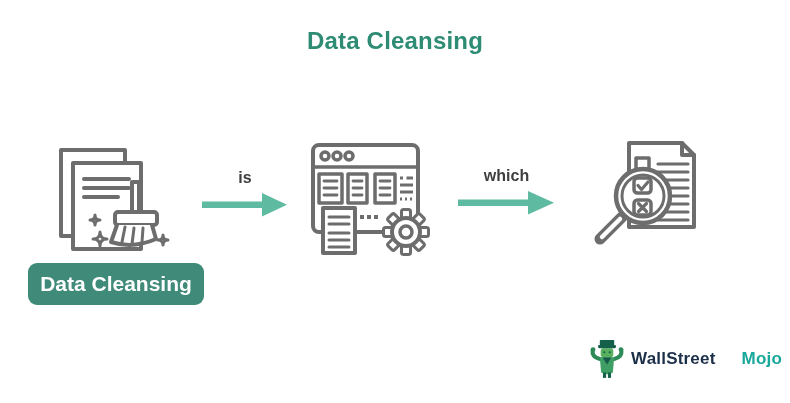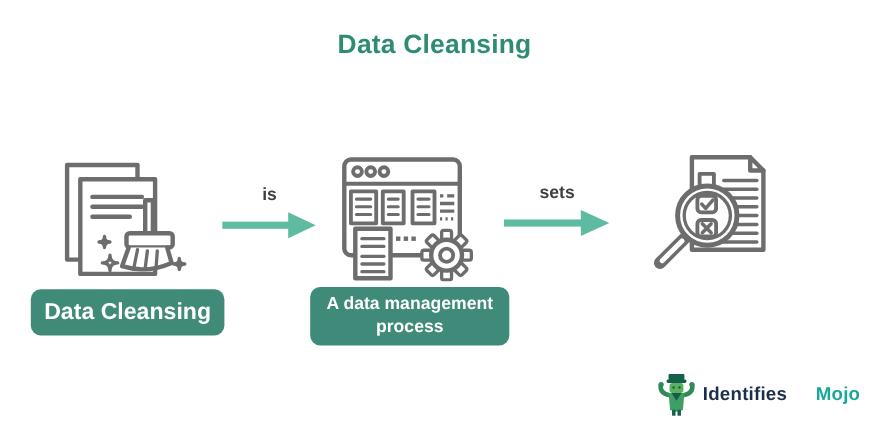--- a/index.html
+++ b/index.html
@@ -130,21 +130,21 @@
           <rect x="-4.5" y="-22.5" width="9" height="10" rx="2" transform="rotate(270)"></rect>
           <rect x="-4.5" y="-22.5" width="9" height="10" rx="2" transform="rotate(315)"></rect>
         </g>
         <circle r="14" fill="#fff" stroke-width="4"></circle>
         <circle r="6" stroke-width="3.5"></circle>
       </g>
     </g>
   </svg>
 
   <div id="connector2" class="connector">
-    <div class="connector-label">sets</div>
+    <div class="connector-label">which</div>
     <svg class="arrow-svg" width="97" height="27" viewBox="0 0 97 27">
       <rect x="0" y="10.5" width="72" height="6.5" fill="currentColor"></rect>
       <polygon points="70,2 96,13.8 70,25.5" fill="currentColor"></polygon>
     </svg>
   </div>
 
   <svg id="icon3" class="icon" width="112" height="112" viewBox="0 0 112 112">
     <g fill="none" stroke="currentColor" stroke-width="4" stroke-linecap="round" stroke-linejoin="round">
       <path d="M96,3 H43 V87 H108 V15"></path>
       <path d="M96,3 V15 H108 Z"></path>
@@ -164,34 +164,33 @@
       <circle cx="57" cy="56" r="27" fill="#fff" stroke-width="4.5"></circle>
       <circle cx="57" cy="56" r="21" stroke-width="3"></circle>
       <rect x="48" y="38" width="17" height="15" rx="3.5" stroke-width="3.5"></rect>
       <path d="M52,45.5 l3.5,4 l6.5,-7.5" stroke-width="3.2"></path>
       <rect x="48" y="60" width="17" height="15" rx="3.5" stroke-width="3.5"></rect>
       <path d="M52.5,63.5 l8,8 M60.5,63.5 l-8,8" stroke-width="3.2"></path>
     </g>
   </svg>
 
   <div id="box1" class="step-box">Data Cleansing</div>
-  <div id="box2" class="step-box">A data management process</div>
 
   <div class="logo">
     <svg width="36" height="40" viewBox="0 0 40 44">
       <path d="M12,22 Q3,20 4,12" stroke="#2E8B57" stroke-width="4.5" fill="none" stroke-linecap="round"></path>
       <path d="M28,22 Q37,20 36,12" stroke="#2E8B57" stroke-width="4.5" fill="none" stroke-linecap="round"></path>
       <circle cx="4.5" cy="11.5" r="2.6" fill="#2E8B57"></circle>
       <circle cx="35.5" cy="11.5" r="2.6" fill="#2E8B57"></circle>
       <path d="M12,20 H28 L26.5,37 Q20,41 13.5,37 Z" fill="#3E9E63"></path>
       <path d="M15,20 L20,28 L25,20 Z" fill="#155B49"></path>
       <rect x="15.5" y="37" width="3.5" height="6" fill="#14604A"></rect>
       <rect x="21" y="37" width="3.5" height="6" fill="#14604A"></rect>
       <rect x="13" y="10" width="14" height="10" rx="3" fill="#59B15F"></rect>
       <circle cx="17" cy="14.5" r="1.2" fill="#14604A"></circle>
       <circle cx="23" cy="14.5" r="1.2" fill="#14604A"></circle>
       <rect x="10" y="6.5" width="20" height="3.5" rx="1.5" fill="#14604A"></rect>
       <rect x="12" y="1" width="16" height="6" rx="1" fill="#14604A"></rect>
     </svg>
-    <span class="logo-text"><span class="logo-navy">Identifies</span><span class="logo-teal">Mojo</span></span>
+    <span class="logo-text"><span class="logo-navy">WallStreet</span><span class="logo-teal">Mojo</span></span>
   </div>
 
 </div>
 
 </body></html>

